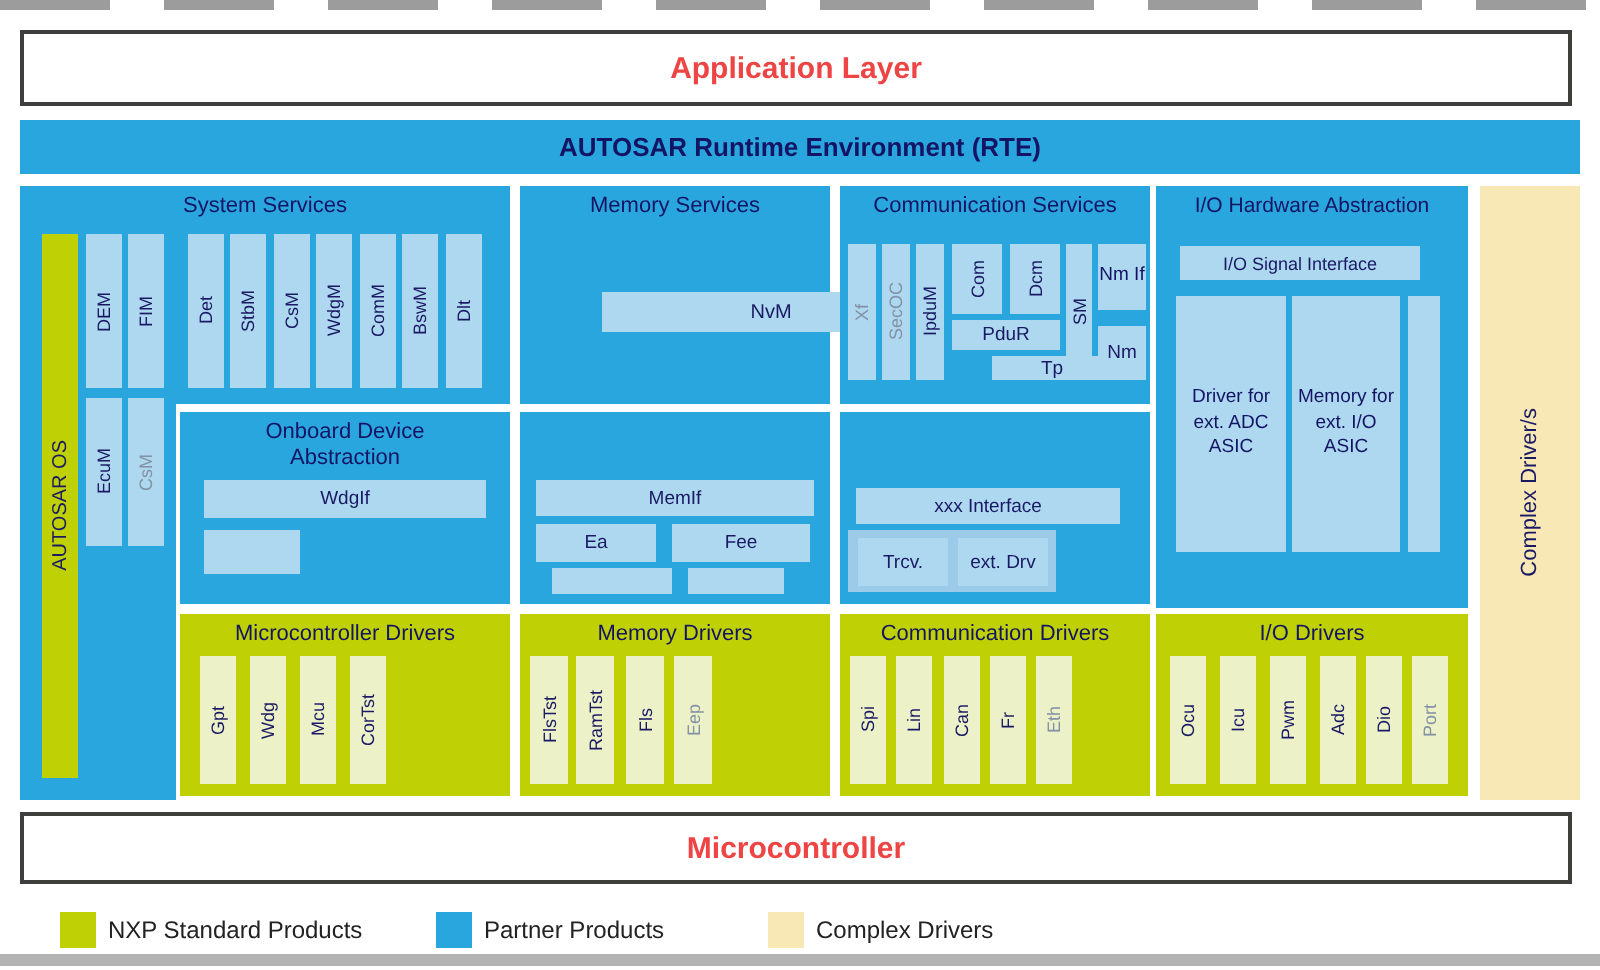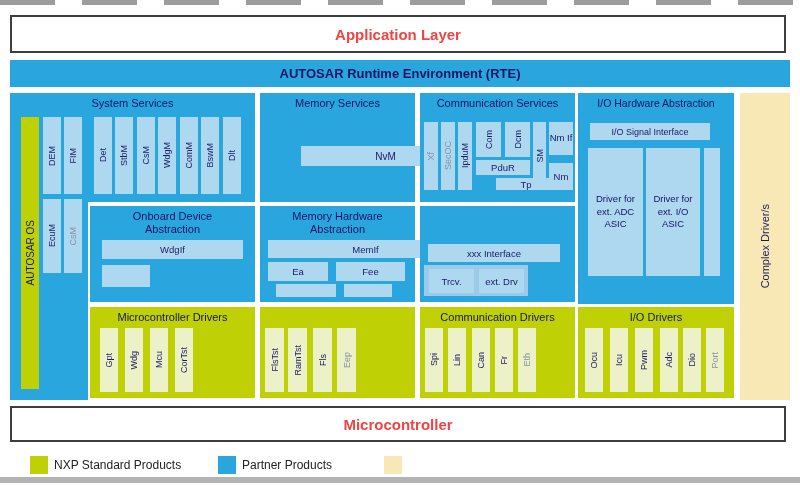--- a/index.html
+++ b/index.html
@@ -132,40 +132,39 @@
 
   <div class="sec blue" style="left:578px;top:93px;width:156px;height:211px;">
     <div class="title" style="font-size:10.5px;">I/O Hardware Abstraction</div>
     <div class="hmod lb" style="left:12px;top:30px;width:120px;height:17px;font-size:9px;">
         <span>I/O Signal Interface</span>
       </div>
     <div class="hmod lb bigtxt" style="left:10px;top:55px;width:55px;height:128px;">
         <span>Driver for ext. ADC ASIC</span>
       </div>
     <div class="hmod lb bigtxt" style="left:68px;top:55px;width:54px;height:128px;">
-        <span>Driver for ext. I/O ASIC</span>
+        <span>Memory for ext. I/O ASIC</span>
       </div>
     <div class="hmod lb" style="left:126px;top:55px;width:16px;height:128px;"></div>
   </div>
 
   <div class="mod cream" style="left:740px;top:93px;width:50px;height:307px;font-size:11px;">
     <span class="vt">Complex Driver/s</span>
   </div>
 
   <div class="sec blue" style="left:90px;top:206px;width:165px;height:96px;">
     <div class="title" style="width:130px;">Onboard Device Abstraction</div>
     <div class="hmod lb" style="left:12px;top:34px;width:141px;height:19px;">
         <span>WdgIf</span>
       </div>
     <div class="hmod lb" style="left:12px;top:59px;width:48px;height:22px;"></div>
   </div>
 
   <div class="sec blue" style="left:260px;top:206px;width:155px;height:96px;">
-    <div class="title" style="width:120px;">Memory Hardware Abstraction</div>
-    <div class="hmod lb" style="left:8px;top:34px;width:139px;height:18px;padding-left:28px;">
+    <div class="hmod lb" style="left:8px;top:34px;width:139px;height:18px;">
         <span>MemIf</span>
       </div>
     <div class="hmod lb" style="left:8px;top:56px;width:60px;height:19px;">
         <span>Ea</span>
       </div>
     <div class="hmod lb" style="left:76px;top:56px;width:69px;height:19px;">
         <span>Fee</span>
       </div>
     <div class="hmod lb" style="left:16px;top:78px;width:60px;height:13px;"></div>
     <div class="hmod lb" style="left:84px;top:78px;width:48px;height:13px;"></div>
@@ -194,20 +193,21 @@
       </div>
     <div class="mod lg" style="left:60px;top:21px;width:18px;height:64px;">
         <span class="vt">Mcu</span>
       </div>
     <div class="mod lg" style="left:85px;top:21px;width:18px;height:64px;">
         <span class="vt">CorTst</span>
       </div>
   </div>
 
   <div class="sec green" style="left:260px;top:307px;width:155px;height:91px;">
+    <div class="title">Memory Drivers</div>
     <div class="mod lg" style="left:5px;top:21px;width:19px;height:64px;">
         <span class="vt">FlsTst</span>
       </div>
     <div class="mod lg" style="left:28px;top:21px;width:19px;height:64px;">
         <span class="vt">RamTst</span>
       </div>
     <div class="mod lg" style="left:53px;top:21px;width:19px;height:64px;">
         <span class="vt">Fls</span>
       </div>
     <div class="mod lg" style="left:77px;top:21px;width:19px;height:64px;">
@@ -258,16 +258,17 @@
 
   <div class="banner" style="left:10px;top:406px;width:772px;height:32px;">
     <span>Microcontroller</span>
   </div>
 
   <div class="swatch green" style="left:30px;top:456px;"></div>
   <div class="legend-label" style="left:54px;top:456px;">NXP Standard Products</div>
   <div class="swatch blue" style="left:218px;top:456px;"></div>
   <div class="legend-label" style="left:242px;top:456px;">Partner Products</div>
   <div class="swatch cream" style="left:384px;top:456px;"></div>
+  <div class="legend-label" style="left:408px;top:456px;">Complex Drivers</div>
 
   <div class="botbar"></div>
 
 </div>
 
 </body></html>

